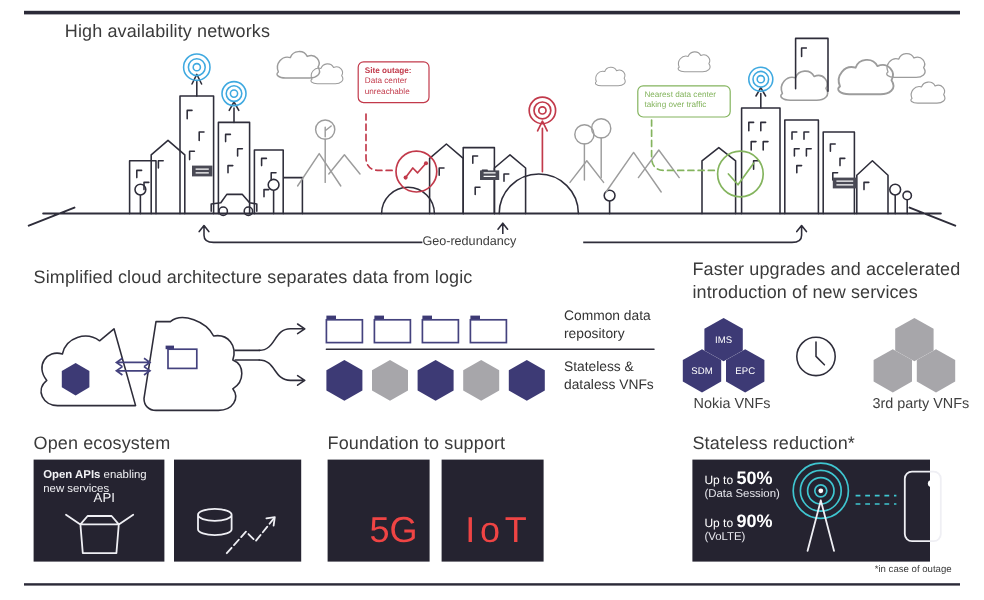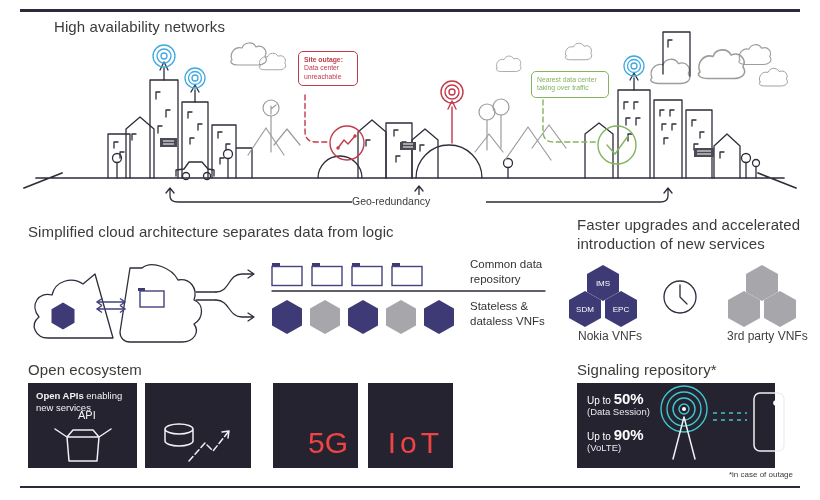--- a/index.html
+++ b/index.html
@@ -305,29 +305,30 @@
   </div>
 
   <div class="dark-card" style="left:145px;width:106px;">
     <svg style="left:10px;top:36px;" width="90" height="46" viewBox="0 0 90 46">
       <path class="white-s" d="M10,10 a14,5 0 0 1 28,0 a14,5 0 0 1 -28,0 M10,10 V22 a14,5 0 0 0 28,0 V10" stroke-width="1.3"></path>
       <path class="white-s" d="M34,42 L50,24 L58,32 L74,12" stroke-width="1.3" stroke-dasharray="6,3"></path>
       <path class="white-s" d="M74,12 l-7,1 M74,12 l-1,7" stroke-width="1.3"></path>
     </svg>
   </div>
 
+  <div class="h1" style="left:273px;top:361px;">Foundation to support</div>
 
   <div class="dark-card tile-big" style="left:273px;width:85px;">
     <span class="tile-word">5G</span>
   </div>
   <div class="dark-card tile-big" style="left:368px;width:85px;">
     <span class="tile-word iot-word">IoT</span>
   </div>
 
-  <div class="h1" style="left:577px;top:361px;">Signaling repository*</div>
+  <div class="h1" style="left:577px;top:361px;">Stateless reduction*</div>
 
   <div class="dark-card" style="left:577px;width:198px;">
     <div class="sig-stats">
       <div class="sig-line"><span>Up to </span><b>50%</b></div>
       <div class="sig-sub">(Data Session)</div>
       <div class="sig-gap"></div>
       <div class="sig-line"><span>Up to </span><b>90%</b></div>
       <div class="sig-sub">(VoLTE)</div>
     </div>
     <svg style="left:0;top:0;" width="216" height="85" viewBox="0 0 216 85">

